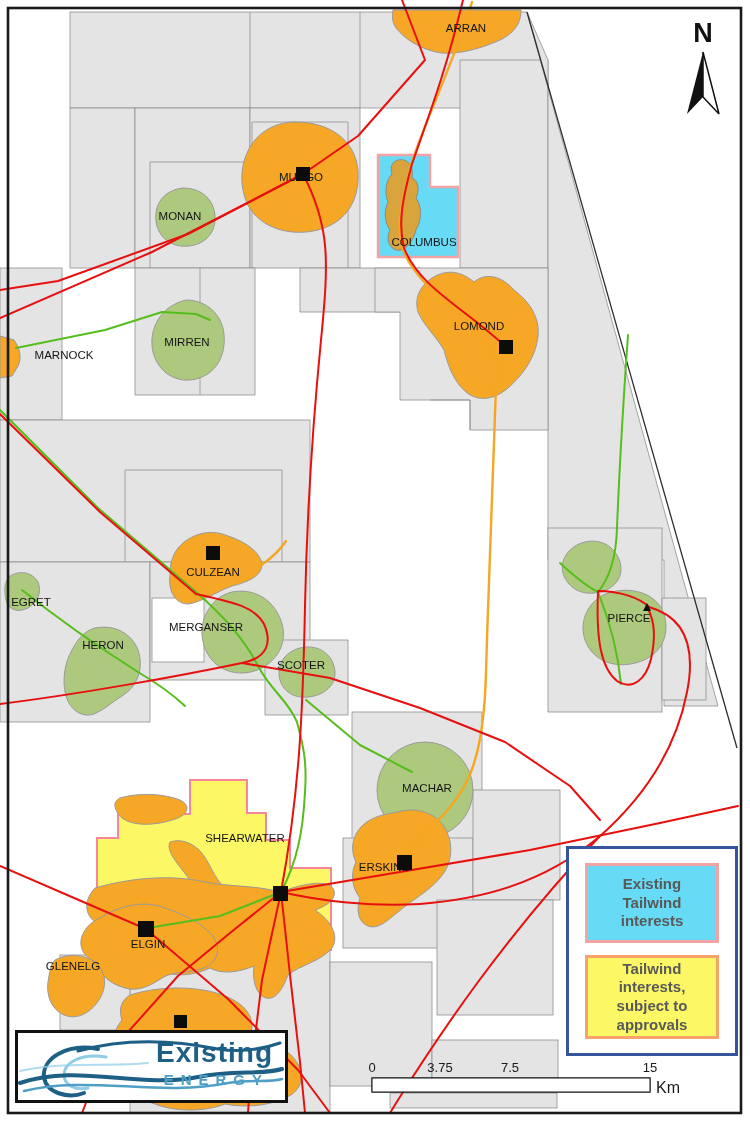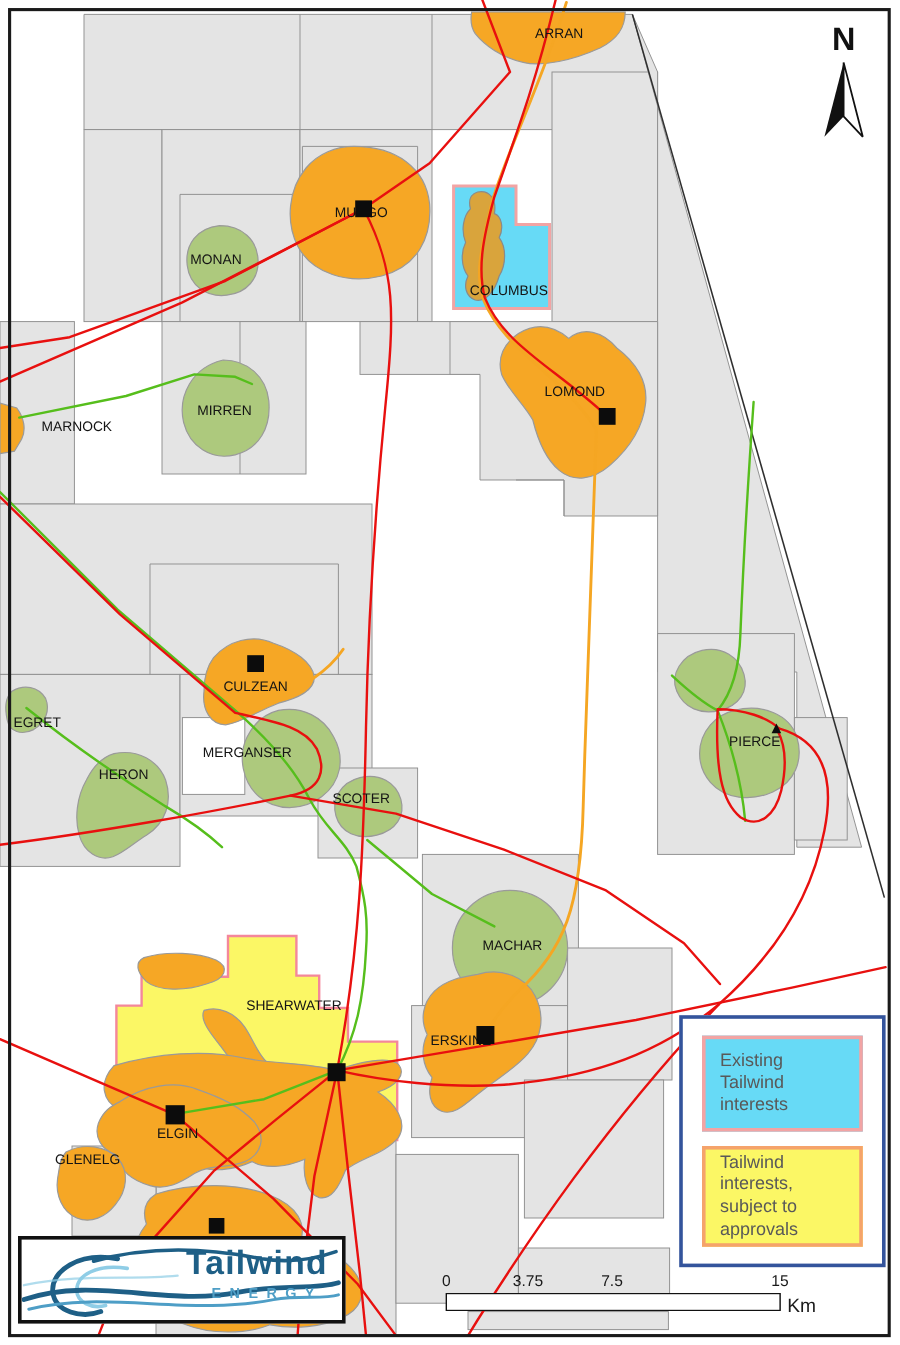--- a/index.html
+++ b/index.html
@@ -34,31 +34,31 @@
   .unit{font-size:16px;fill:#1a1a1a;}
   .north{font-size:27px;font-weight:bold;fill:#111;text-anchor:middle;}
   .frame{fill:none;stroke:#1a1a1a;stroke-width:2.6;}
   .diag{stroke:#2f2f2f;stroke-width:1.3;}
   .sbar-frame{fill:#fff;stroke:#111;stroke-width:1;}
   .sbar-seg{fill:#111;}
 
   .legend{position:absolute;left:566px;top:846px;width:172px;height:210px;
           box-sizing:border-box;background:#fff;border:3px solid var(--legend-border);}
   .swatch{box-sizing:border-box;margin:14px 16px 0 16px;display:flex;align-items:center;
-          justify-content:center;font-weight:normal;font-size:15px;
+          justify-content:center;text-align:center;font-weight:bold;font-size:15px;
           line-height:1.25;color:var(--legend-text);}
   .swatch span{display:block;width:104px;}
   .swatch-blue{height:80px;background:var(--tailwind-blue);border:3px solid var(--pink-border);}
   .swatch-yellow{height:84px;margin-top:12px;background:var(--tailwind-yellow);border:3px solid var(--yellow-border);}
 
   .logo{position:absolute;left:15px;top:1030px;width:273px;height:73px;box-sizing:border-box;
         background:#fff;border:3px solid #111;overflow:hidden;}
   .logo-title{position:absolute;right:12px;top:4px;font-size:28px;font-weight:bold;
               letter-spacing:1px;color:var(--logo-dark-blue);}
-  .logo-sub{position:absolute;right:16px;top:38px;font-size:12px;font-weight:bold;
+  .logo-sub{position:absolute;right:16px;top:38px;font-size:15px;font-weight:bold;
             letter-spacing:7px;color:var(--logo-mid-blue);}
   .logo svg{position:absolute;left:0;top:0;}
 </style>
 </head>
 <body>
 
 <div class="stage">
   <svg class="map" width="750" height="1121" viewBox="0 0 750 1121">
 
     <rect x="0" y="0" width="750" height="1121" fill="#ffffff"></rect>
@@ -230,16 +230,16 @@
 
   <div class="logo">
     <svg width="267" height="67" viewBox="0 0 267 67">
       <path d="M 80,16 C 48,10 24,26 26,44 C 28,60 50,66 66,60" fill="none" stroke="var(--logo-dark-blue)" stroke-width="4" stroke-linecap="round"></path>
       <path d="M 88,24 C 62,20 46,30 46,42 C 46,52 58,58 70,55" fill="none" stroke="var(--logo-light-blue)" stroke-width="3" stroke-linecap="round"></path>
       <path d="M 60,18 C 110,4 160,8 200,16 C 225,20 245,16 262,10" fill="none" stroke="var(--logo-dark-blue)" stroke-width="3" stroke-linecap="round"></path>
       <path d="M 2,38 C 50,28 90,34 130,30" fill="none" stroke="var(--logo-light-blue)" stroke-width="2" stroke-linecap="round" opacity="0.7"></path>
       <path d="M 2,50 C 60,30 120,56 180,44 C 215,37 245,42 264,36" fill="none" stroke="var(--logo-dark-blue)" stroke-width="4" stroke-linecap="round"></path>
       <path d="M 6,58 C 70,42 140,64 210,50 C 232,46 252,50 264,46" fill="none" stroke="var(--logo-mid-blue)" stroke-width="2.5" stroke-linecap="round"></path>
     </svg>
-    <div class="logo-title">Tailwind</div>
+    <div class="logo-title">Existing</div>
     <div class="logo-sub">ENERGY</div>
   </div>
 </div>
 
 </body></html>

